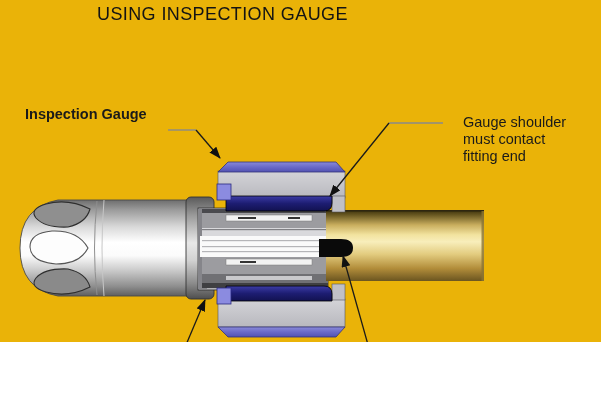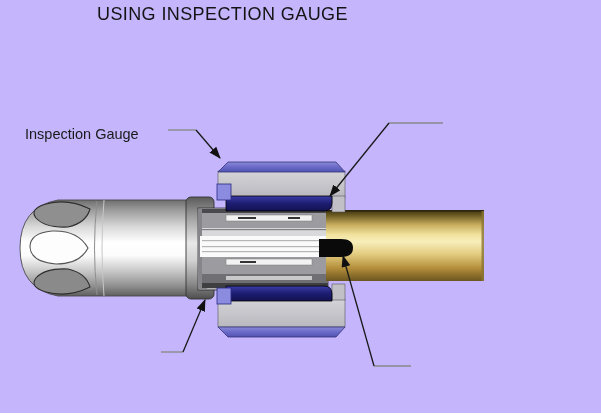--- a/index.html
+++ b/index.html
@@ -1,39 +1,39 @@
 <!DOCTYPE html>
 <html><head>
 <meta charset="utf-8">
 <style>
   html, body { margin: 0; padding: 0; background: #fff; }
   #canvas {
     position: relative;
     width: 601px;
-    height: 413px;
-    background: #c4b5fd;
+    height: 342px;
+    background: #eab308;
     font-family: "Liberation Sans", sans-serif;
     overflow: hidden;
   }
   .title {
     position: absolute;
     left: 97px;
     top: 4px;
     font-size: 18px;
     letter-spacing: 0.4px;
     color: #141414;
   }
   .callout {
     position: absolute;
     font-size: 14.5px;
     line-height: 17px;
     color: #1a1a1a;
     white-space: pre-line;
   }
-  #callout-inspection-gauge { left: 25px;  top: 126px; }
+  #callout-inspection-gauge { left: 25px;  top: 106px; font-weight: bold; }
   #callout-gauge-shoulder   { left: 463px; top: 114px; }
   #callout-die-marks        { left: 18px;  top: 344px; }
   #callout-insertion-mark   { left: 430px; top: 357px; line-height: 17.5px; }
   svg { position: absolute; left: 0; top: 0; }
 </style>
 </head>
 <body>
 
 <div id="canvas">
 
@@ -158,15 +158,18 @@
 
       <path d="M 411,366 L 374,366" stroke="#8a8a8a" stroke-width="1.4"></path>
       <path d="M 374,366 L 343,256" stroke="#1a1a1a" stroke-width="1.3" marker-end="url(#arrow)"></path>
     </g>
   </svg>
 
   <div class="title">USING INSPECTION GAUGE</div>
 
   <div class="callout" id="callout-inspection-gauge">Inspection Gauge</div>
 
+  <div class="callout" id="callout-gauge-shoulder">Gauge shoulder
+must contact
+fitting end</div>
 
 
 </div>
 
 </body></html>

